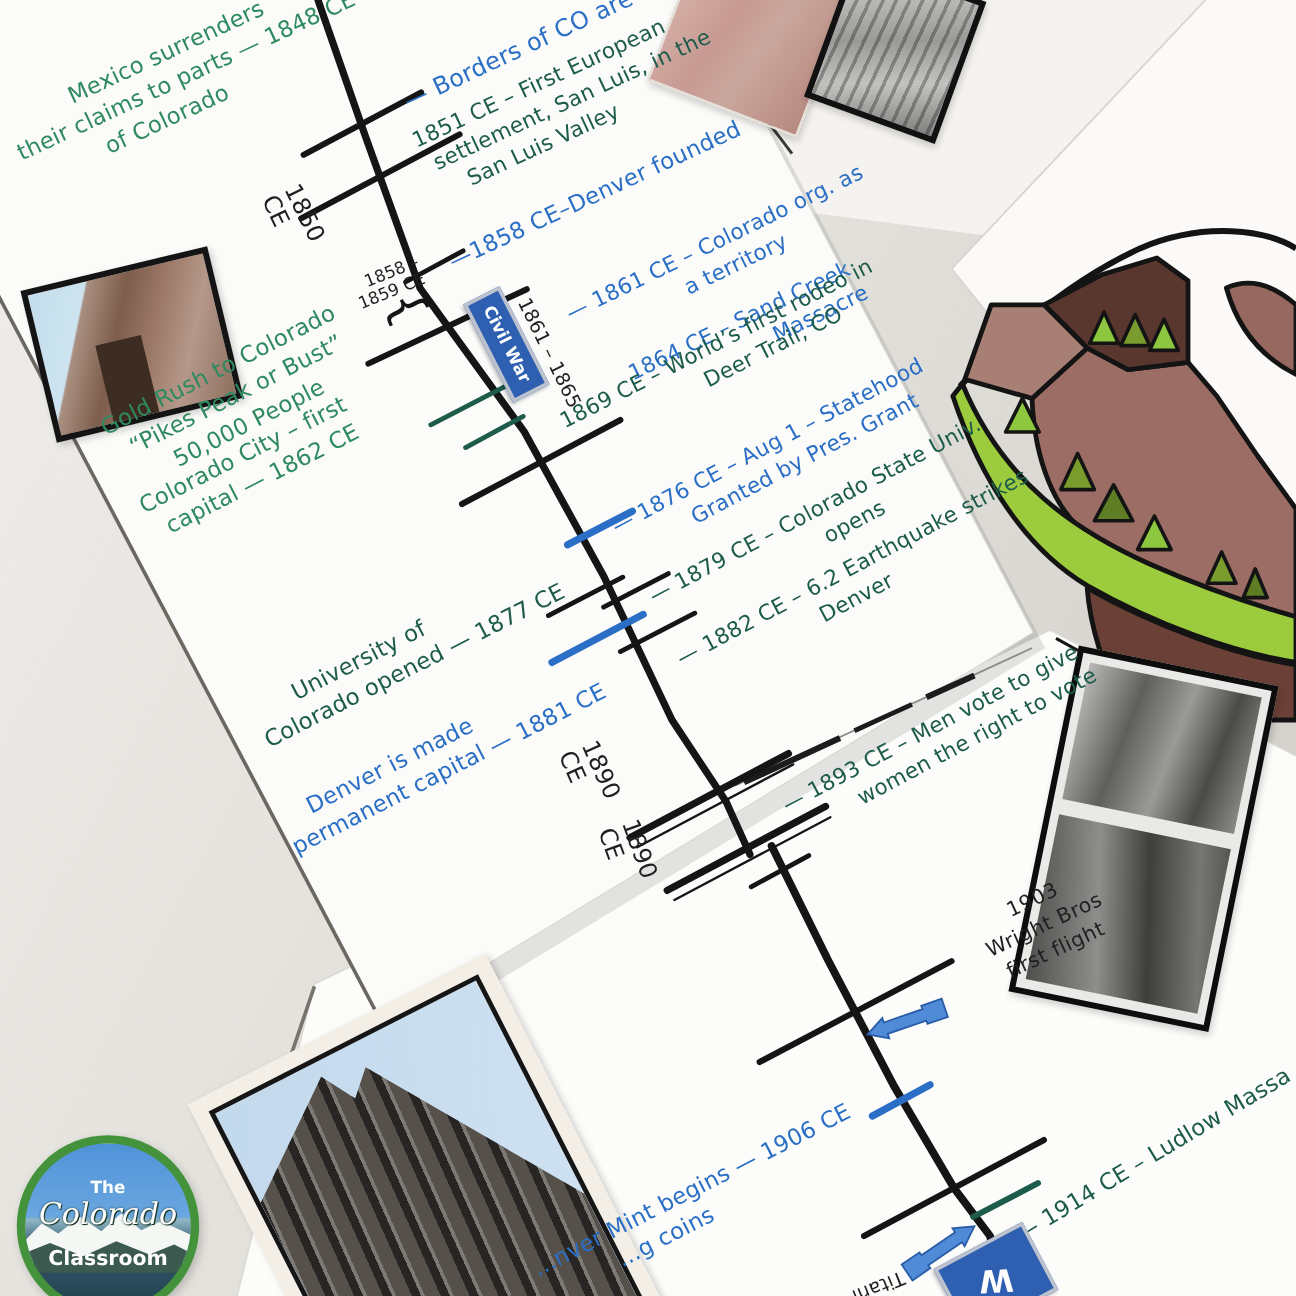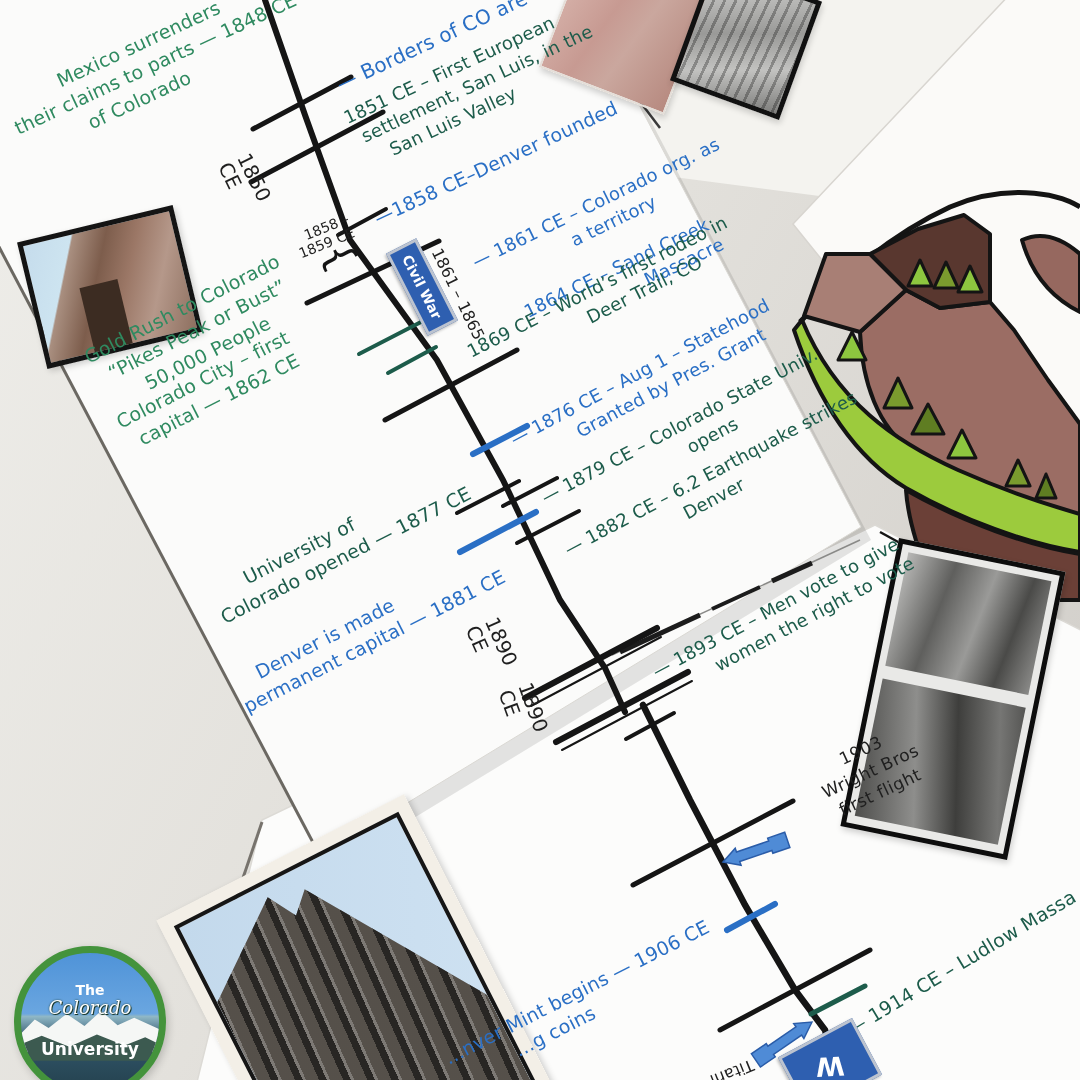--- a/index.html
+++ b/index.html
@@ -22,21 +22,21 @@
   .panel{position:absolute;left:7px;right:7px}
   #logo{position:absolute;left:14px;top:946px;width:138px;height:138px;border-radius:50%;
         border:7px solid #44933c;overflow:hidden;z-index:4;
         background:linear-gradient(180deg,#4f93d8 0%,#6aa6e0 44%,#8fb7c6 46%,#31566b 62%,#24414d 100%);
         box-shadow:2px 3px 8px rgba(0,0,0,.2)}
   #logo .snow{position:absolute;left:0;top:38%;width:100%;height:34%;background:#f5f7f5;
         clip-path:polygon(0 60%,10% 30%,20% 48%,33% 18%,46% 44%,58% 12%,70% 42%,82% 26%,100% 50%,100% 100%,0 100%)}
   #logo .hills{position:absolute;left:0;top:58%;width:100%;height:20%;background:#3c5a50;
         clip-path:polygon(0 40%,15% 10%,35% 50%,55% 5%,75% 45%,90% 15%,100% 40%,100% 100%,0 100%)}
   #logo .t1{position:absolute;top:29px;width:100%;text-align:center;color:#fff;font-size:14px;font-weight:bold}
-  #logo .t2{position:absolute;top:44px;width:100%;text-align:center;color:#fff;font-size:18px;
+  #logo .t2{position:absolute;top:44px;width:100%;text-align:center;color:#fff;font-size:25px;
             font-family:"DejaVu Serif",serif;font-style:italic;
             text-shadow:0 0 2px #1d3a2a,1px 1px 0 #1d3a2a}
   #logo .t3{position:absolute;top:86px;width:100%;text-align:center;color:#fff;font-size:17px;font-weight:bold}
   .mintframe{position:absolute;inset:0;border:4px solid #161616;background:linear-gradient(115deg,#c3d9ec 0%,#cfe2f2 100%);overflow:hidden}
   .bldg{position:absolute;inset:0;
         background:#55504a repeating-linear-gradient(93deg,rgba(10,10,10,.6) 0 7px,rgba(245,245,245,.25) 7px 10px,rgba(90,82,74,.05) 10px 22px);
         clip-path:polygon(0 100%,0 26%,38% 4%,45% 13%,53% 7%,100% 62%,100% 100%)}
 </style>
 </head>
 <body>
@@ -280,16 +280,16 @@
 
 <div class="sticker" style="left:798px;top:1024px;width:58px;height:78px;transform:rotate(62deg);font-size:26px">
   <span style="transform:rotate(115deg);display:block">W</span>
 </div>
 
 <div id="logo">
   <div class="snow"></div>
   <div class="hills"></div>
   <div class="t1">The</div>
   <div class="t2">Colorado</div>
-  <div class="t3">University</div>
+  <div class="t3">Classroom</div>
 </div>
 
 </div>
 
 </body></html>

